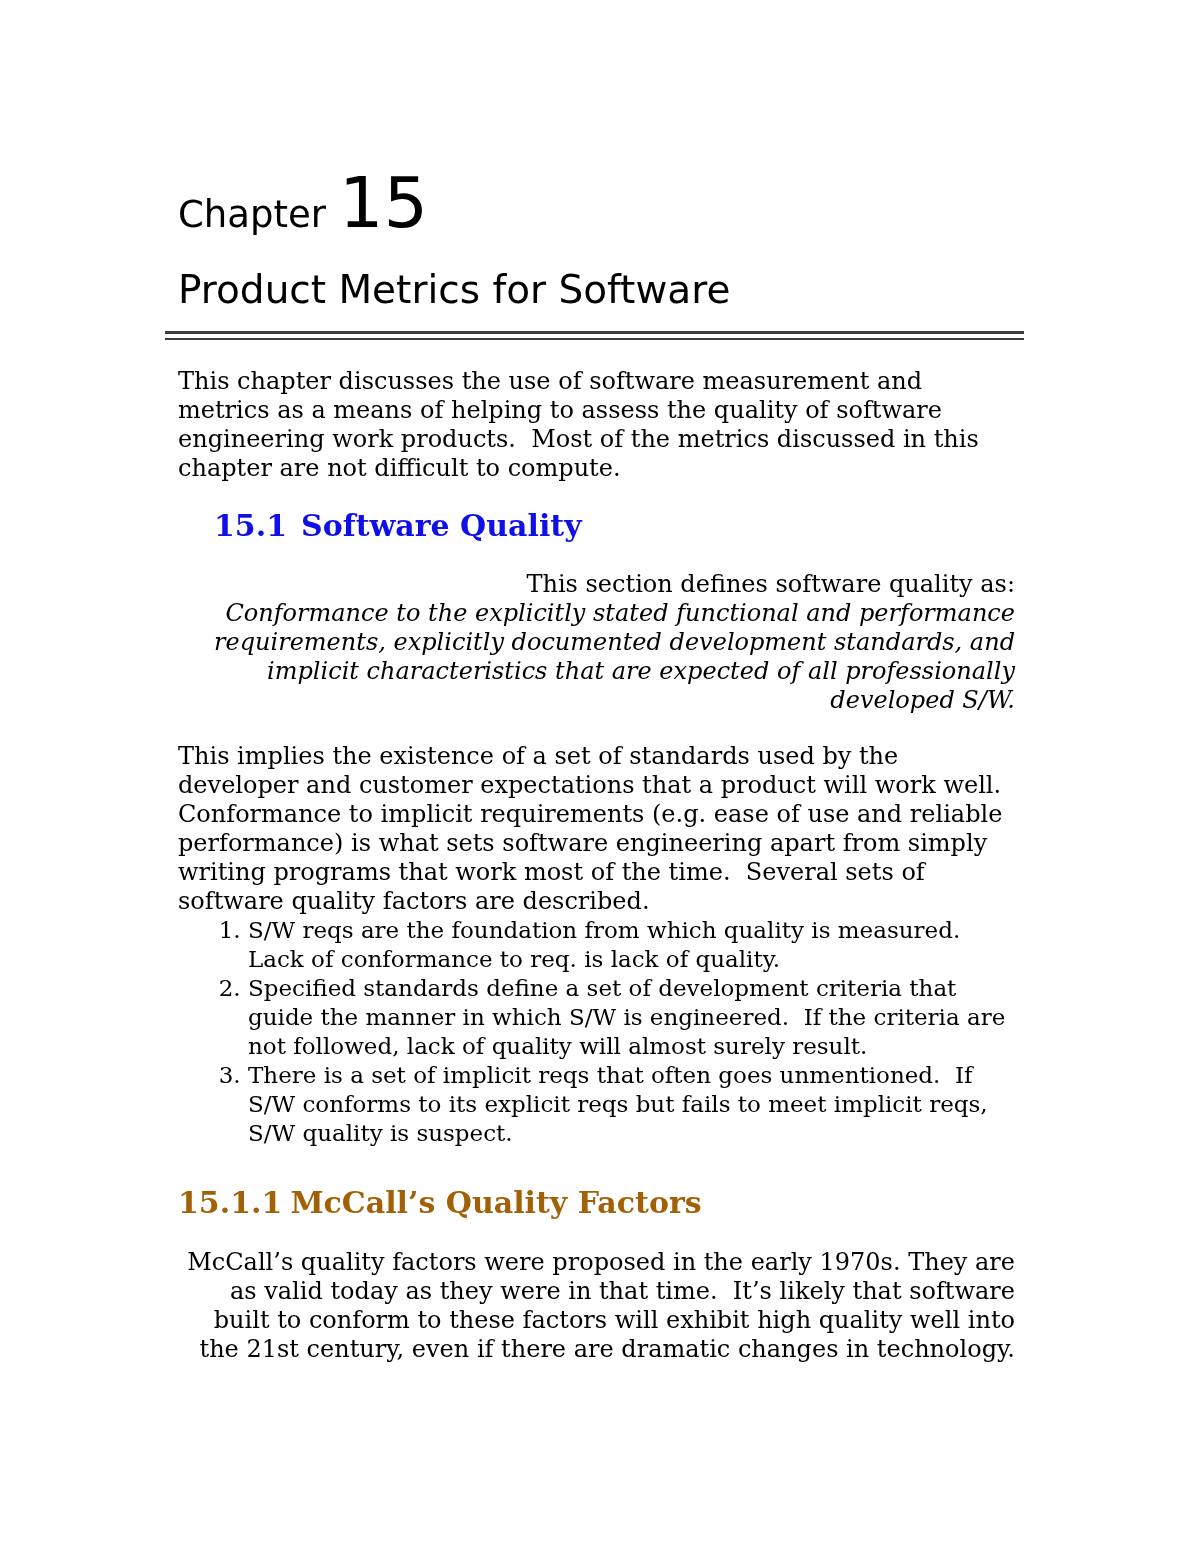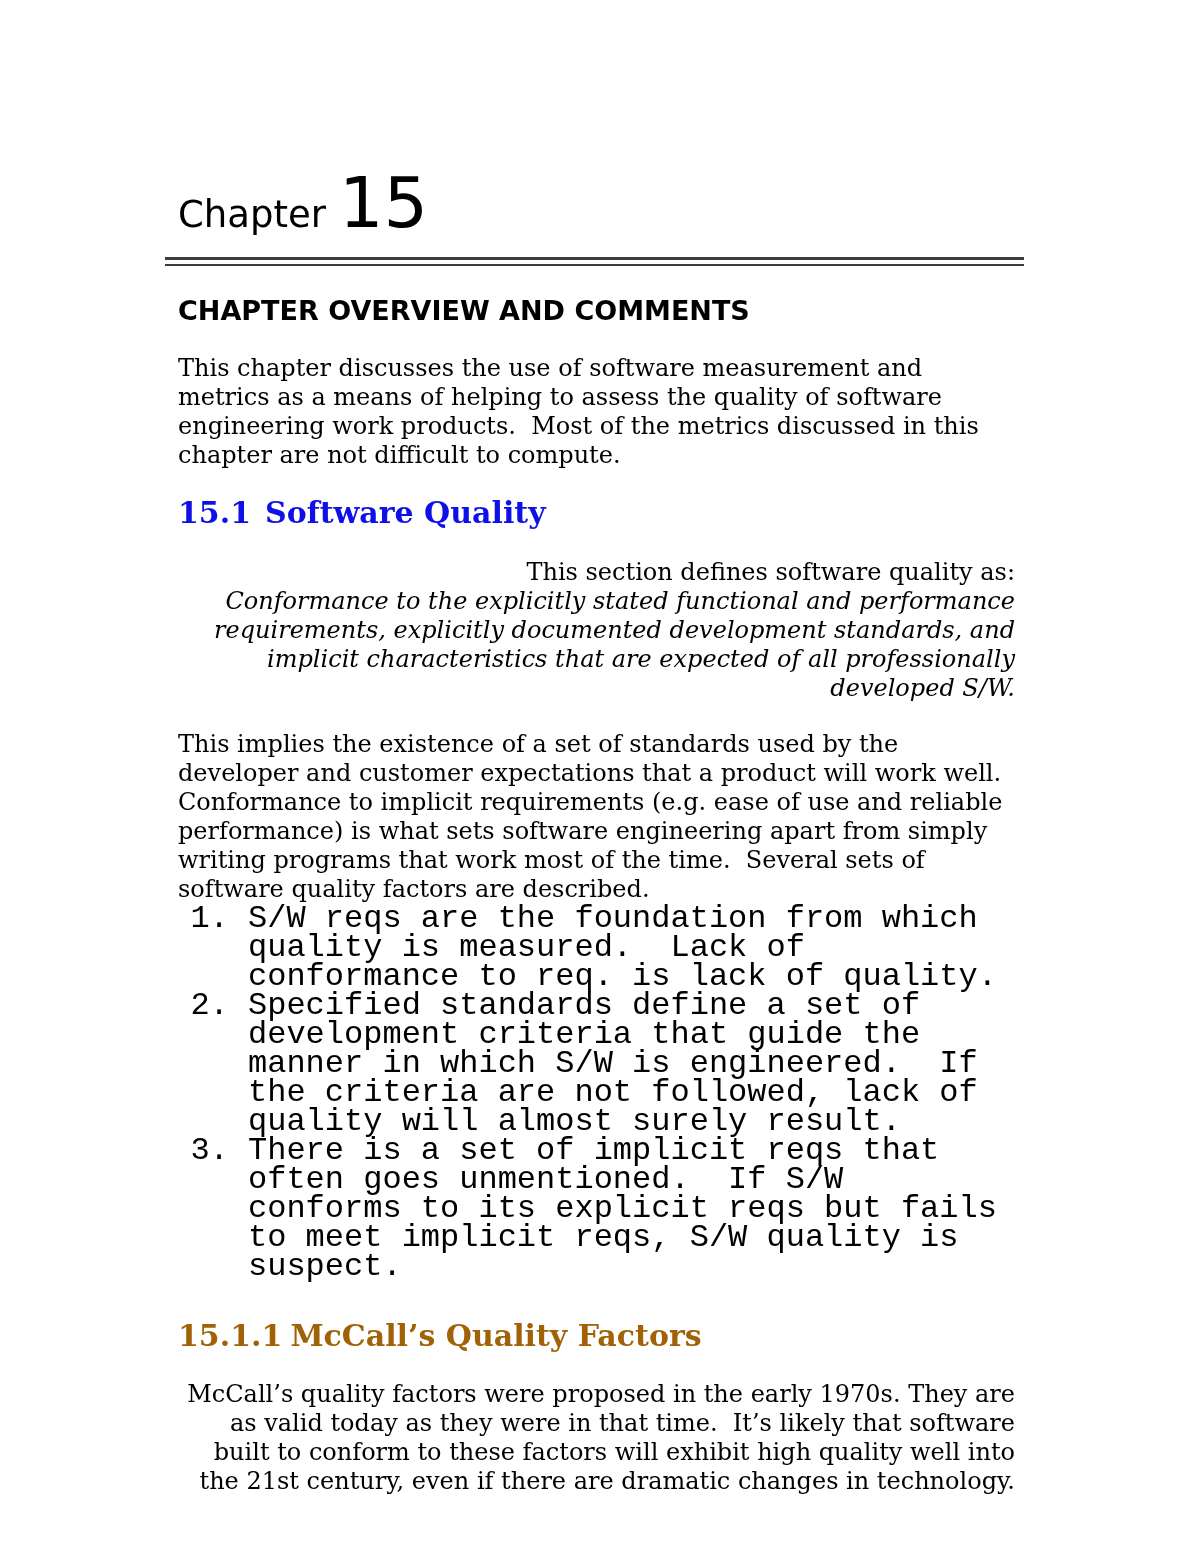--- a/index.html
+++ b/index.html
@@ -66,41 +66,40 @@
     margin: 27px 0 0 0;
     white-space: pre-wrap;
   }
   .m0 { margin: 0; text-align: right; }
   .italic { font-style: italic; }
   ol.points {
     margin: 0;
     padding-left: 70px;
   }
   ol.points li {
-    font-size: 32px;
+    font-size: 23px;
     line-height: 29px;
     white-space: pre-wrap;
-    font-family: Liberation Mono, monospace;
   }
 </style>
 </head>
 <body>
 
 <div class="page">
 
   <div class="chapter-line"><span class="chapter-label">Chapter</span><span class="chapter-number">15</span></div>
 
+  <div class="doc-title">Product Metrics for Software</div>
 
   <div class="double-rule"></div>
 
-  <div class="overview-heading">CHAPTER OVERVIEW AND COMMENTS</div>
 
   <p class="body">This chapter discusses the use of software measurement and metrics as a means of helping to assess the quality of software engineering work products.  Most of the metrics discussed in this chapter are not difficult to compute.</p>
 
-  <div class="sec-heading" style="color: rgb(15, 15, 232);"><span class="sec-num gap-lg">15.1</span><span>Software Quality</span></div>
+  <div class="sec-heading" style="color: rgb(15, 15, 232); margin-left: 36px;"><span class="sec-num gap-lg">15.1</span><span>Software Quality</span></div>
 
   <p class="body m0">This section defines software quality as:</p>
   <p class="body m0 italic">Conformance to the explicitly stated functional and performance requirements, explicitly documented development standards, and implicit characteristics that are expected of all professionally developed S/W.</p>
 
   <p class="body">This implies the existence of a set of standards used by the developer and customer expectations that a product will work well.  Conformance to implicit requirements (e.g. ease of use and reliable performance) is what sets software engineering apart from simply writing programs that work most of the time.  Several sets of software quality factors are described.</p>
 
   <ol class="points">
     <li>S/W reqs are the foundation from which quality is measured.  Lack of conformance to req. is lack of quality.</li>
     <li>Specified standards define a set of development criteria that guide the manner in which S/W is engineered.  If the criteria are not followed, lack of quality will almost surely result.</li>
     <li>There is a set of implicit reqs that often goes unmentioned.  If S/W conforms to its explicit reqs but fails to meet implicit reqs, S/W quality is suspect.</li>

